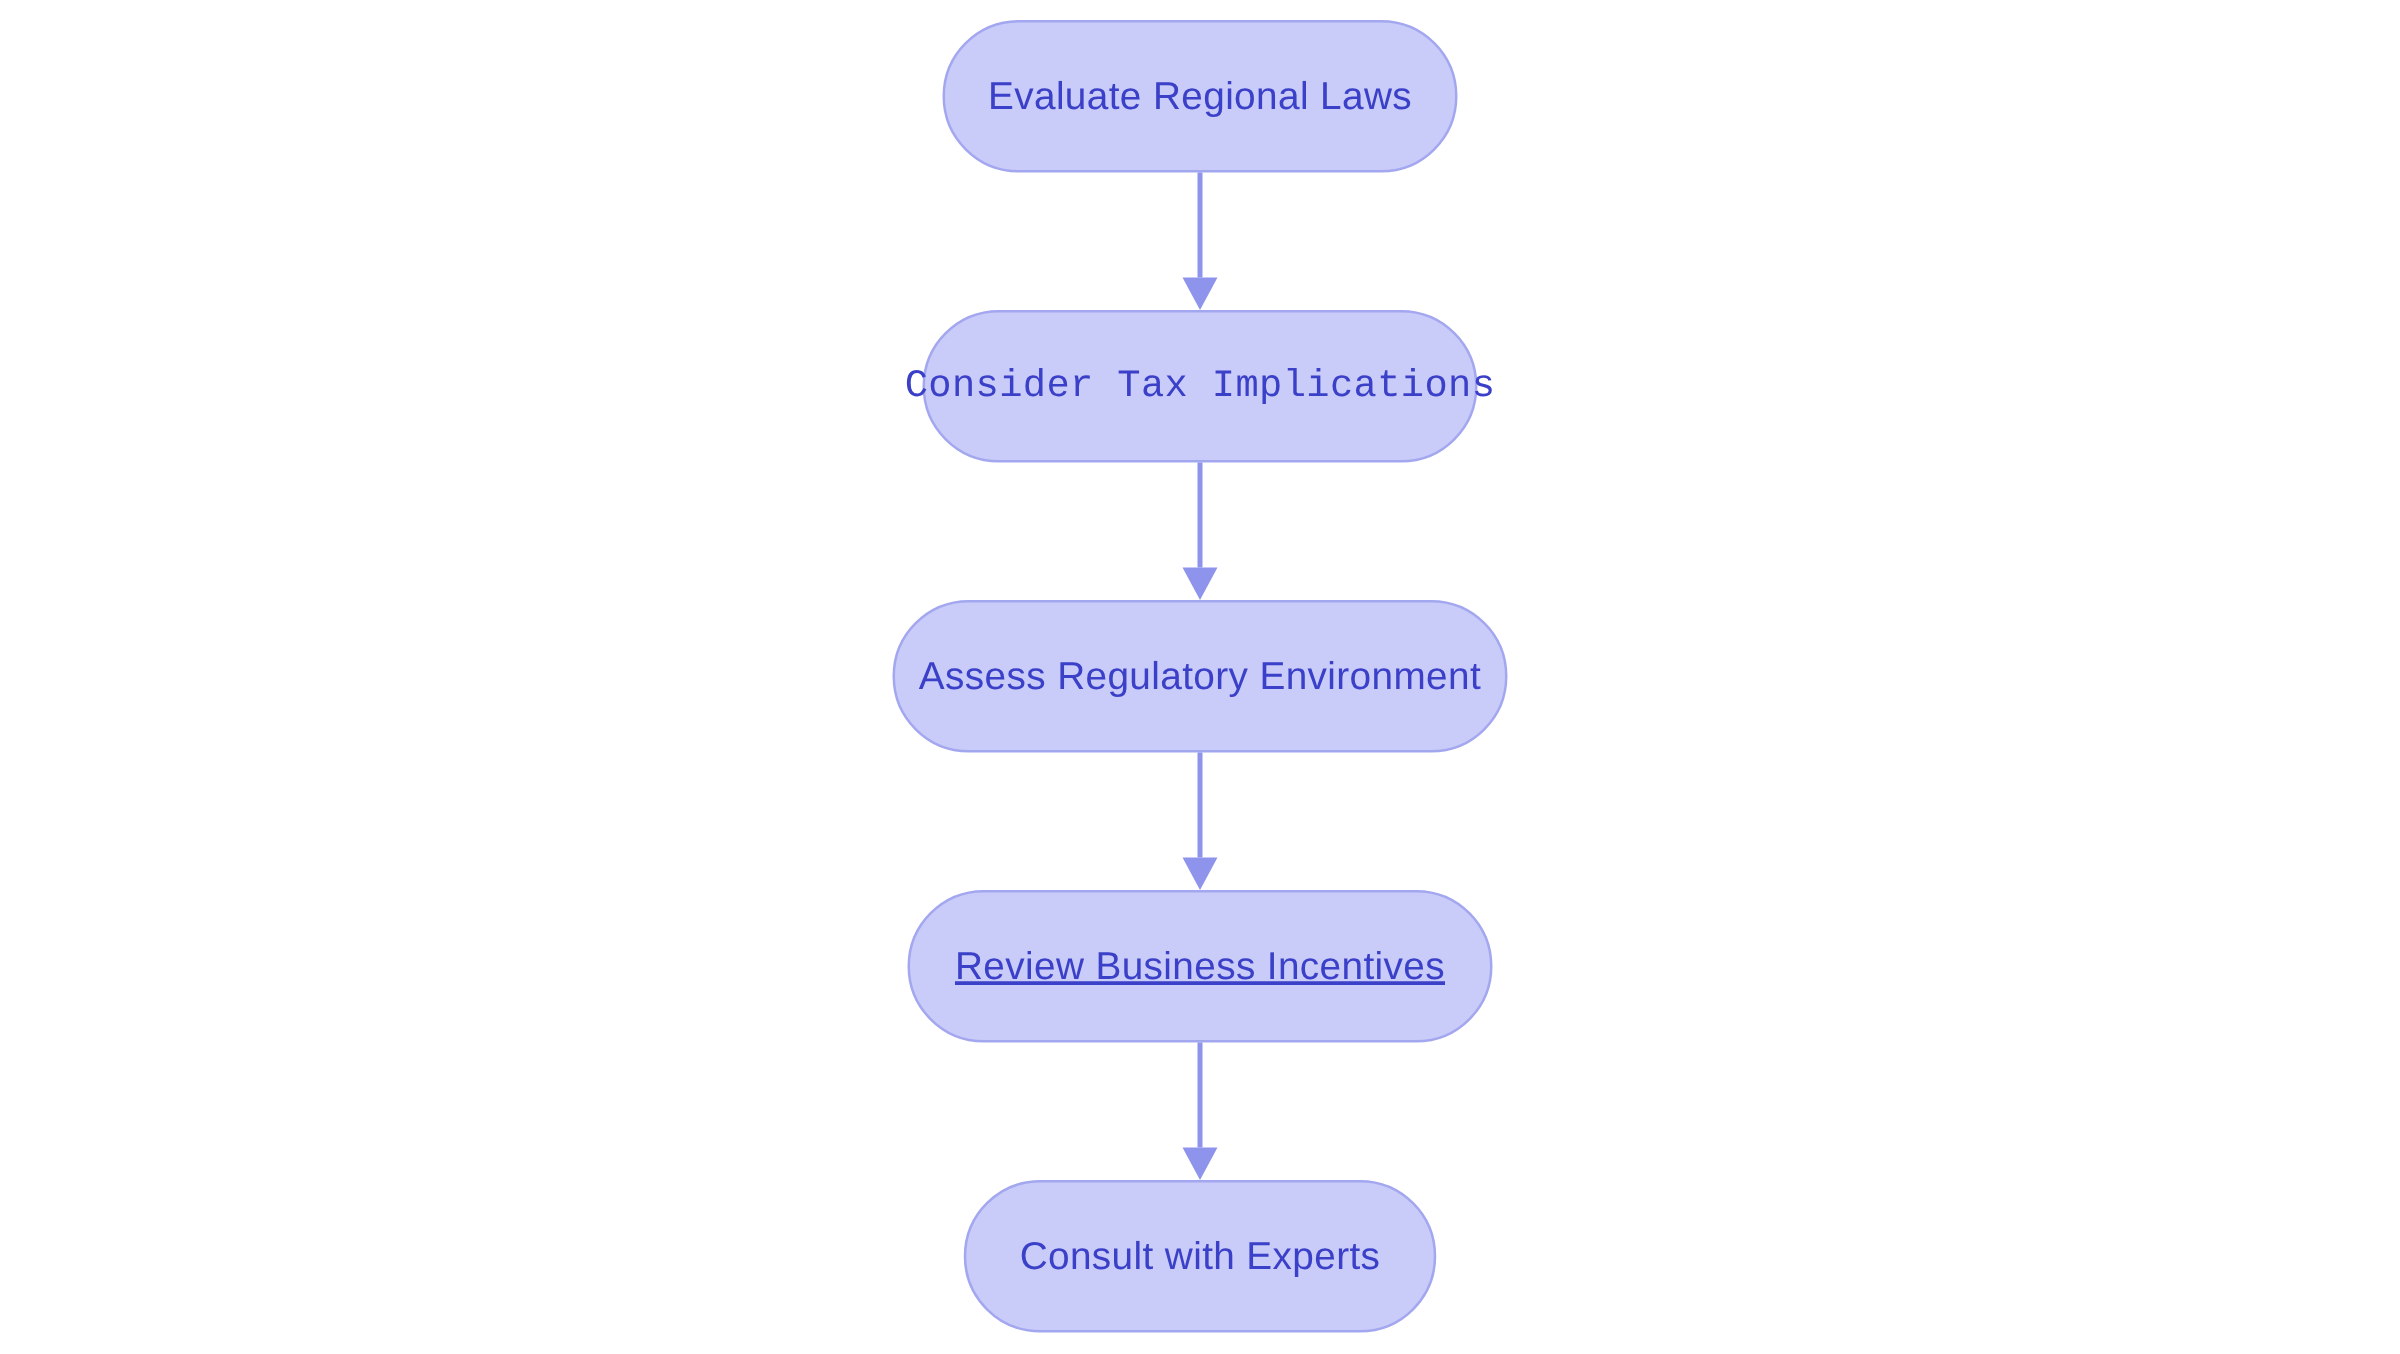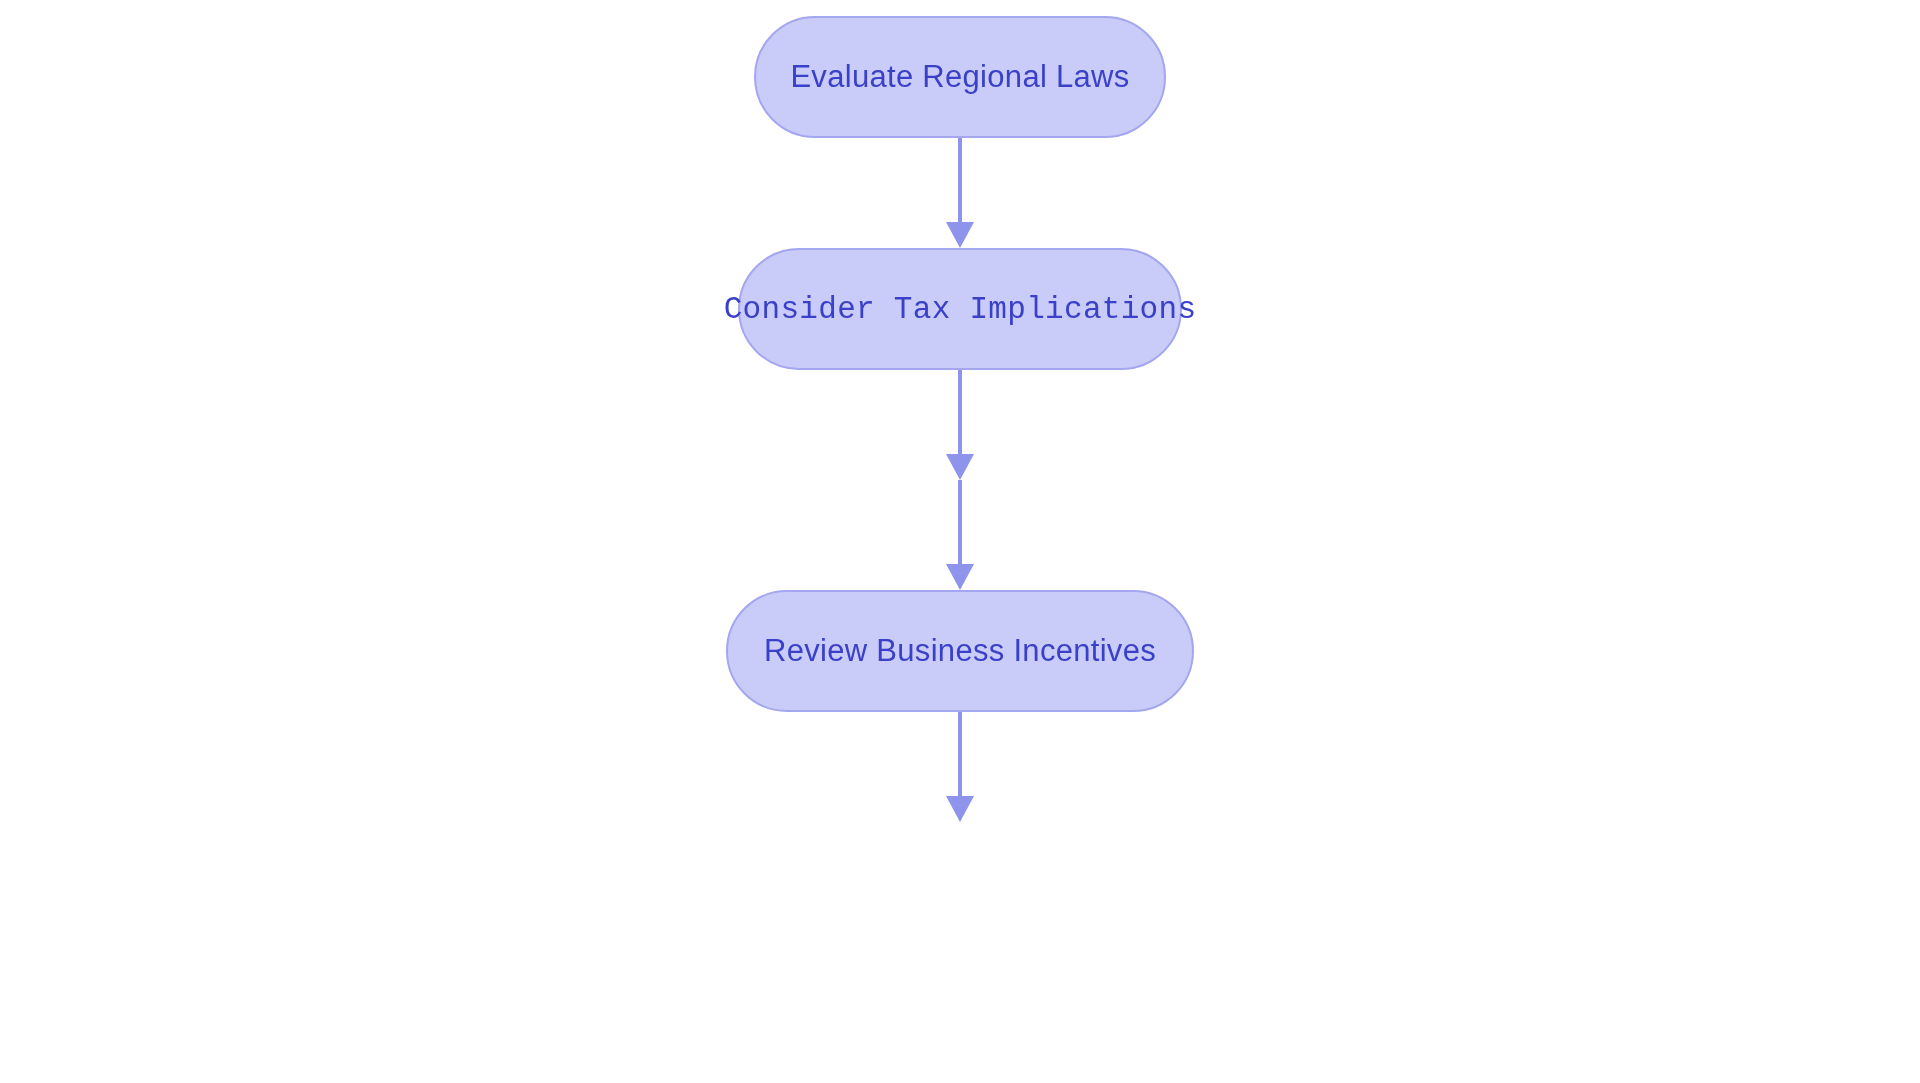--- a/index.html
+++ b/index.html
@@ -39,21 +39,21 @@
     align-items:center;
     justify-content:center;
     color:var(--text-color);
     font-size:31px;
     letter-spacing:0.3px;
     white-space:nowrap;
   }
   .n1{width:412px;}
   .n2{width:444px;font-family:Liberation Mono, monospace;}
   .n3{width:492px;}
-  .n4{width:468px;}
+  .n4{width:468px;text-decoration:underline;}
   .n5{width:378px;}
   .connector{
     height:110px;
     display:flex;
     flex-direction:column;
     align-items:center;
   }
   .connector .line{
     width:4px;
     height:84px;
@@ -84,30 +84,36 @@
 
     <div class="node n2">
       <span>Consider Tax Implications</span>
     </div>
 
     <div class="connector">
       <div class="line"></div>
       <div class="head"></div>
     </div>
 
+    <div class="node n3">
+      <span>Assess Regulatory Environment</span>
+    </div>
 
     <div class="connector">
       <div class="line"></div>
       <div class="head"></div>
     </div>
 
     <div class="node n4">
       <span>Review Business Incentives</span>
     </div>
 
     <div class="connector">
       <div class="line"></div>
       <div class="head"></div>
     </div>
 
+    <div class="node n5">
+      <span>Consult with Experts</span>
+    </div>
 
   </div>
 </div>
 
 </body></html>

